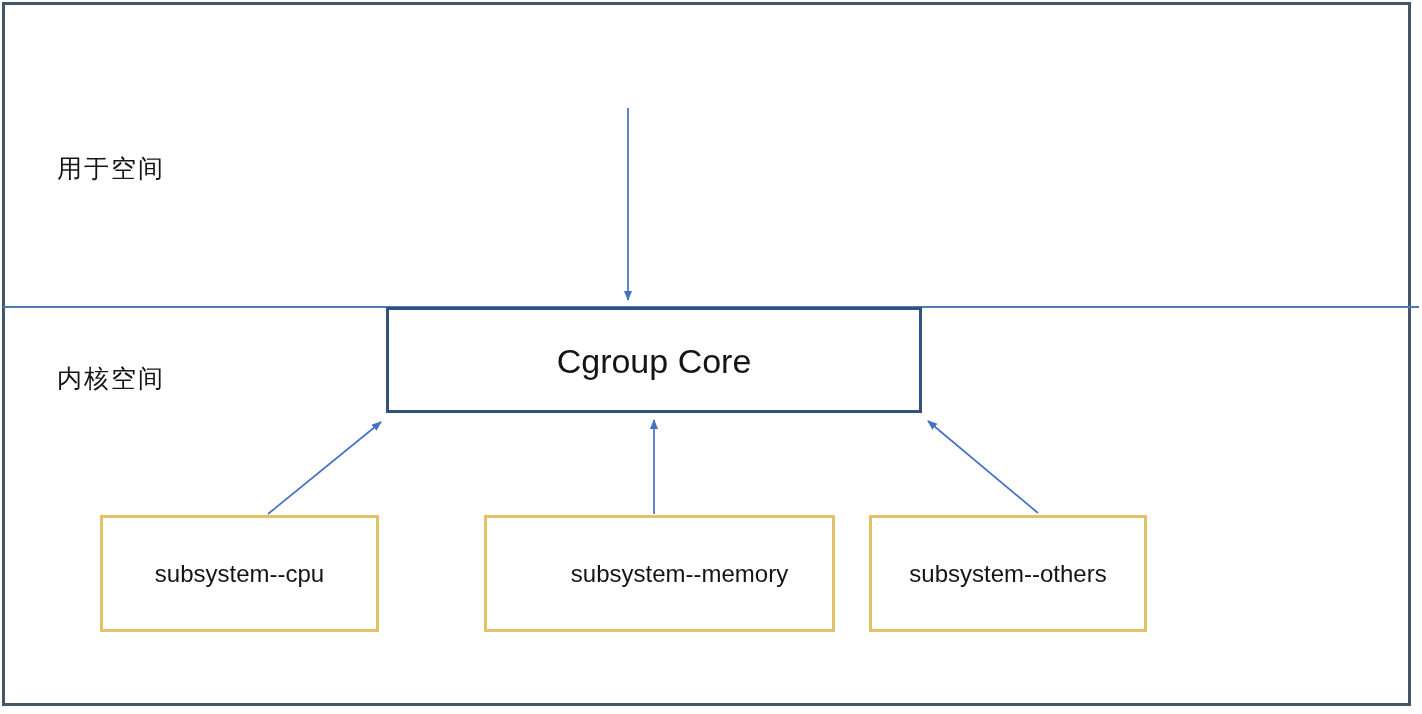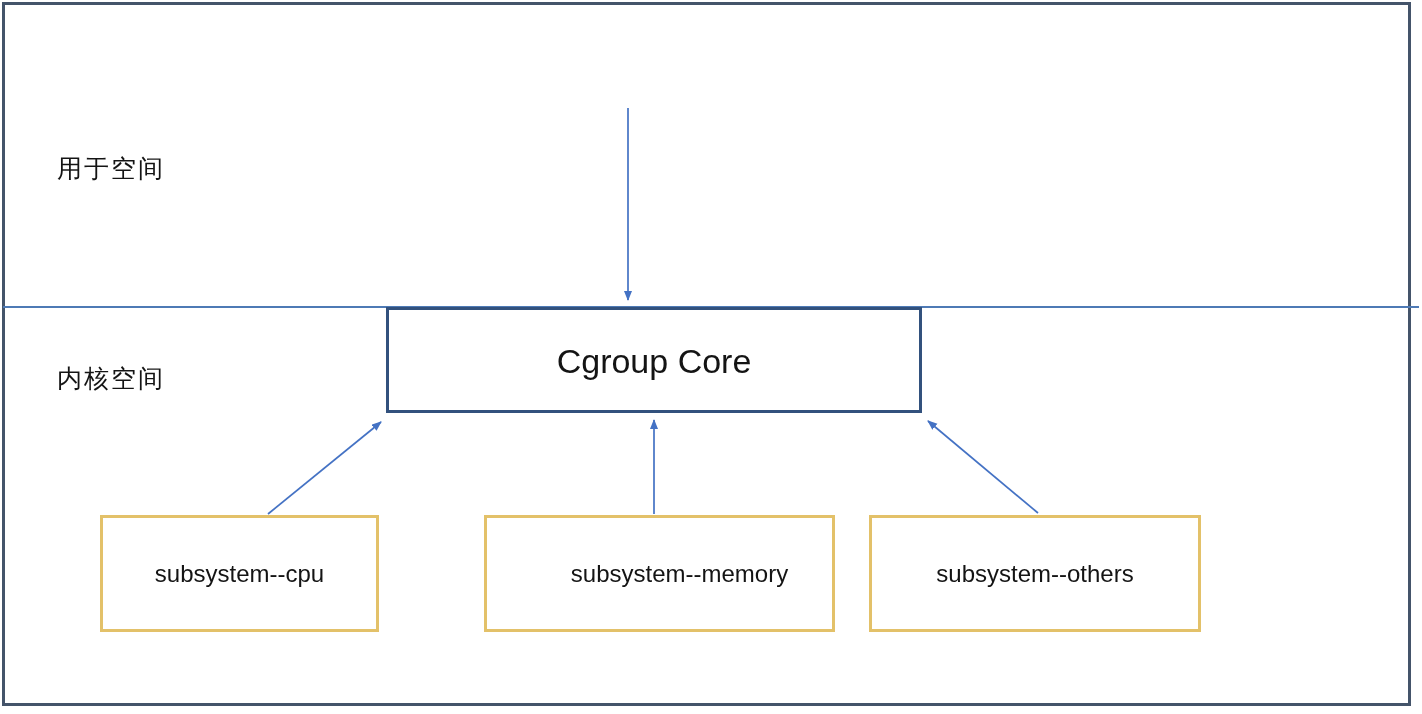--- a/index.html
+++ b/index.html
@@ -63,21 +63,21 @@
     padding-top: 32px;
   }
   .subsystem-box {
     top: 515px;
     height: 117px;
     border: 3px solid #E3C169;
     font-size: 24px;
   }
   .subsystem-cpu    { left: 100px; width: 279px; }
   .subsystem-memory { left: 484px; width: 351px; padding-left: 40px; }
-  .subsystem-others { left: 869px; width: 332px; }
+  .subsystem-others { left: 869px; width: 278px; }
   .space-label {
     position: absolute;
     left: 57px;
     font-size: 25px;
     color: #141414;
     letter-spacing: 2px;
   }
   .user-space-label   { top: 152px; }
   .kernel-space-label { top: 362px; }
   .arrow-layer {

